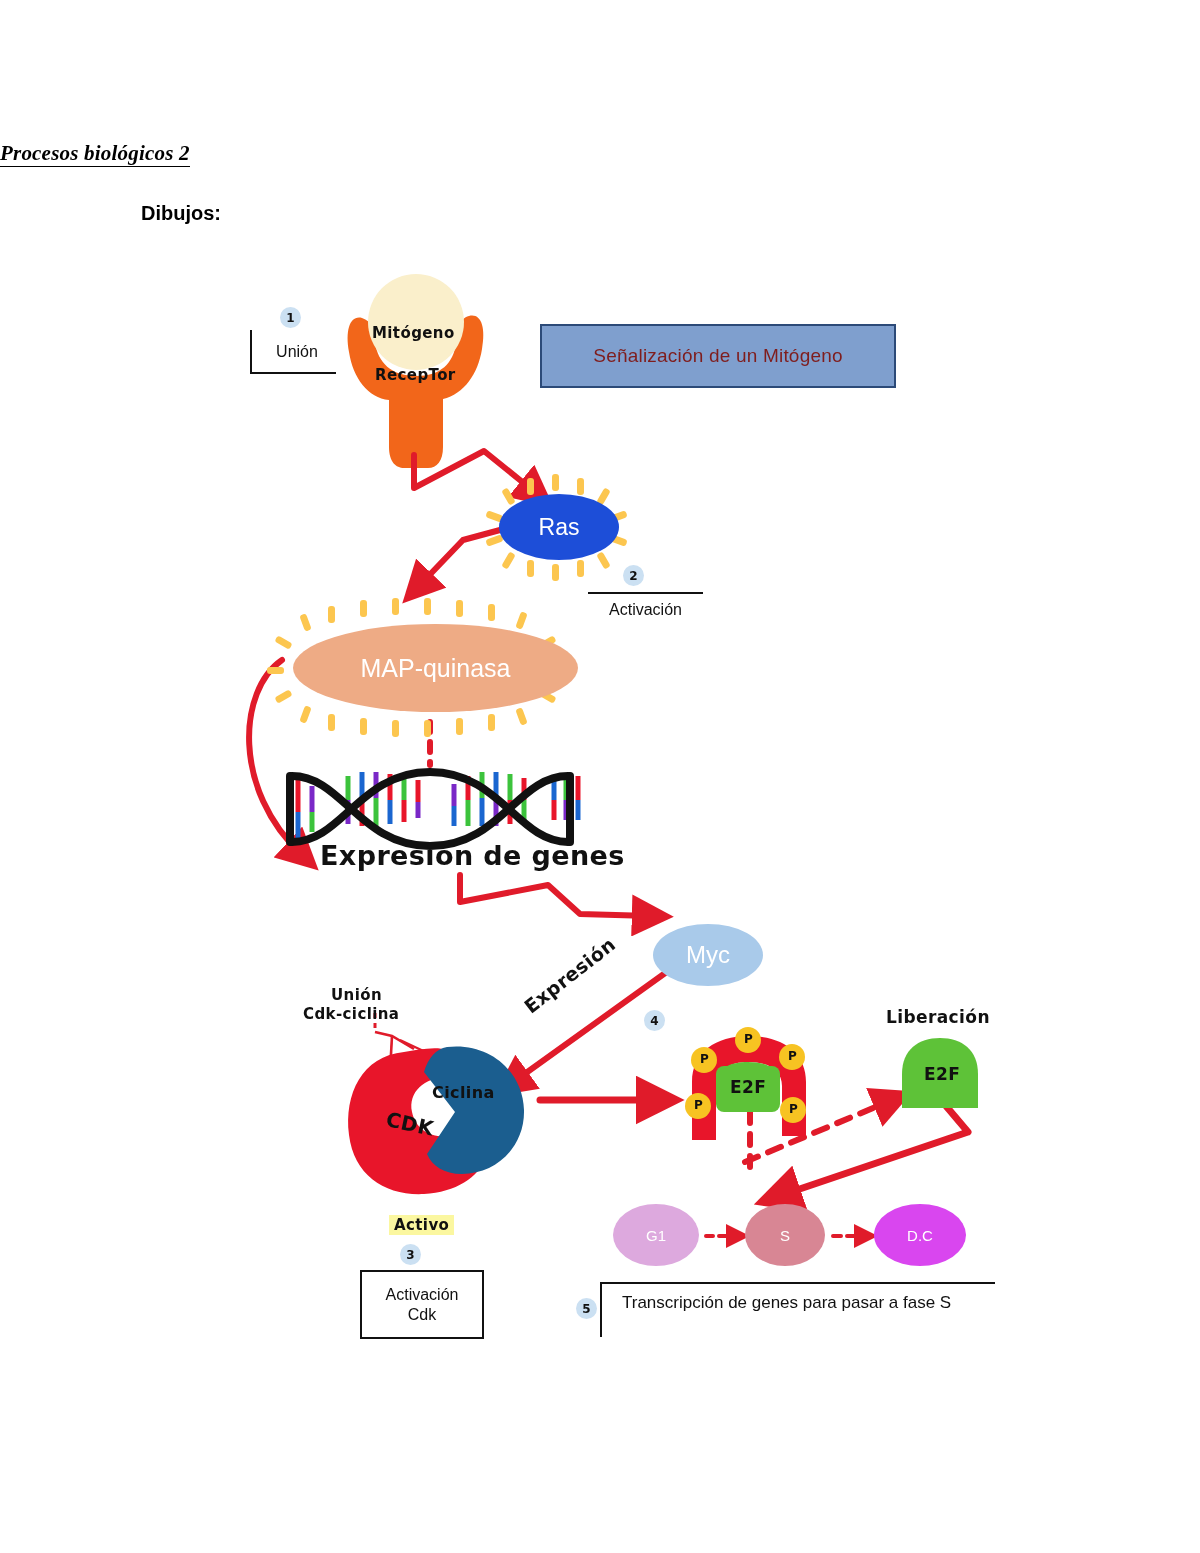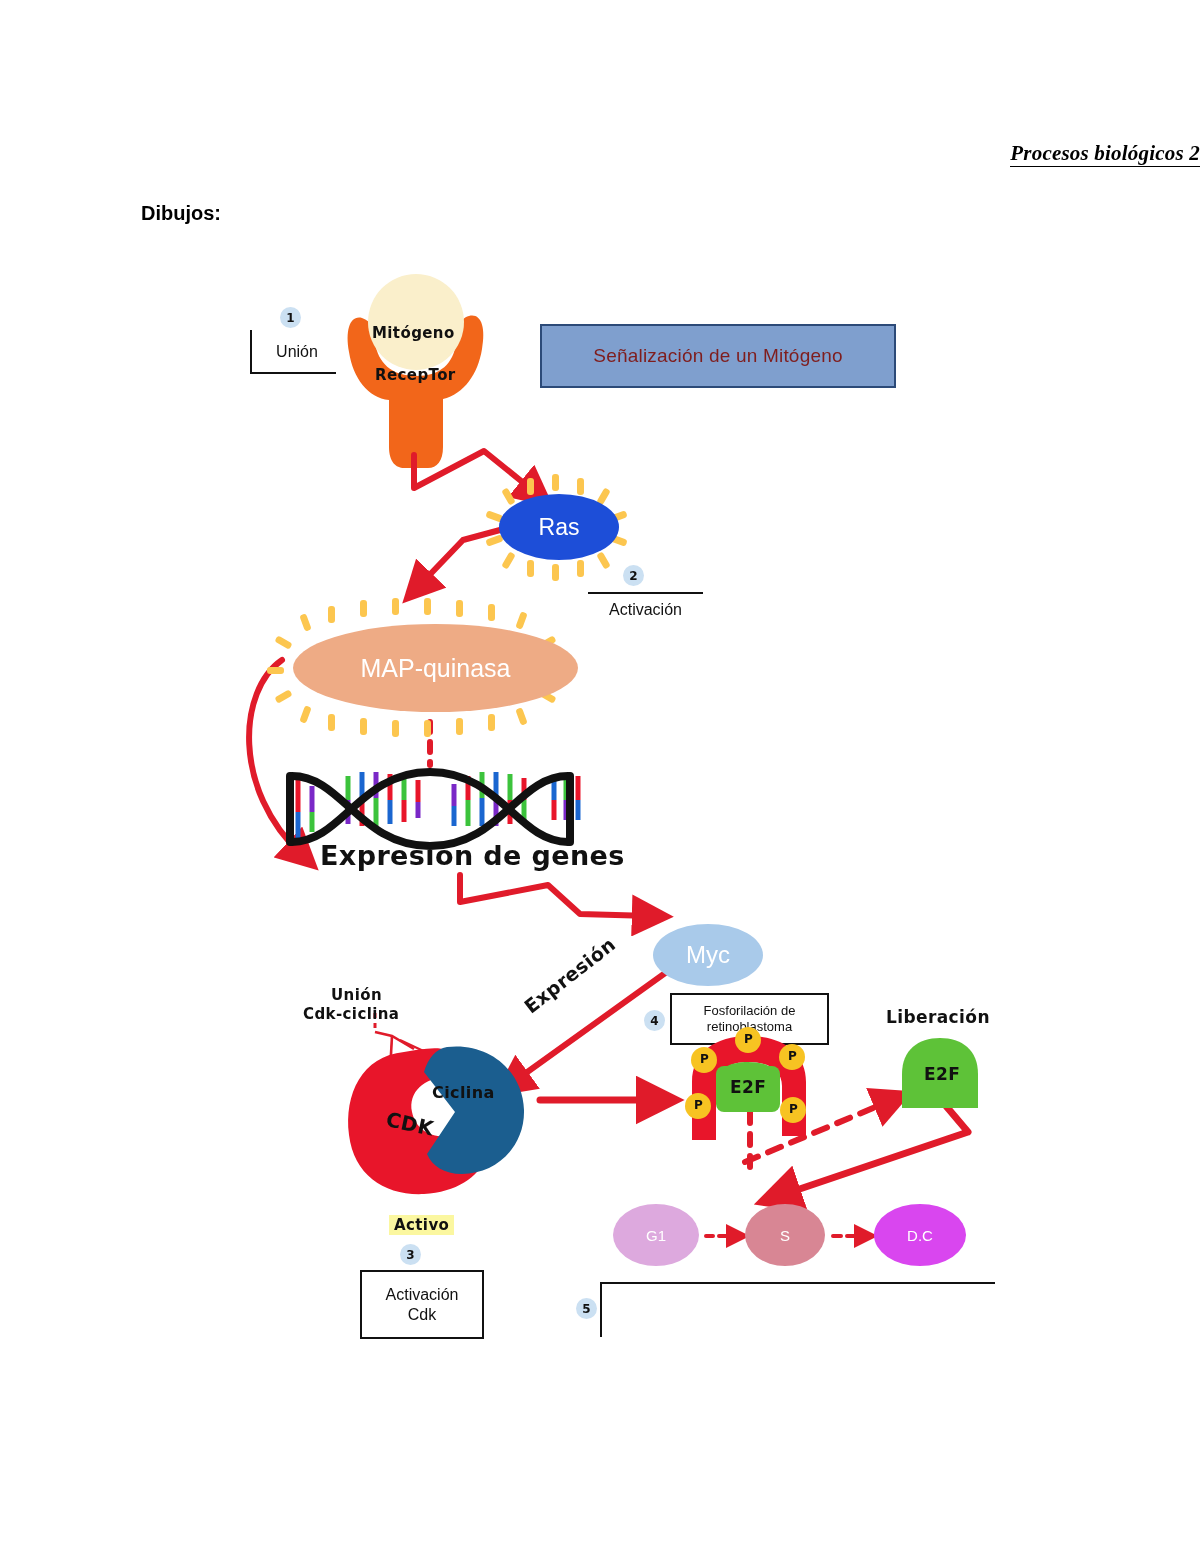--- a/index.html
+++ b/index.html
@@ -3,21 +3,21 @@
 <meta charset="utf-8">
 <style>
   html,body{margin:0;padding:0;background:#ffffff;}
   body{width:1200px;height:1553px;position:relative;
        font-family:"Liberation Sans", sans-serif;color:#000;overflow:hidden;}
 
   #canvas{position:absolute;left:0;top:0;width:1200px;height:1553px;}
   .abs{position:absolute;}
 
   
-  #doc-title{left:0;top:141px;width:1200px;text-align:right;
+  #doc-title{left:0;top:141px;width:1200px;text-align:left;
     font-family:"Liberation Serif",serif;font-style:italic;font-weight:700;
     font-size:21px;letter-spacing:.2px;}
   #doc-title span{border-bottom:1.6px solid #000;padding-bottom:1px;}
   #dibujos-label{left:141px;top:202px;font-size:20px;font-weight:700;}
 
   
   #signal-box{left:540px;top:324px;width:352px;height:60px;
     background:#7f9fce;border:2px solid #2c4a78;
     display:flex;align-items:center;justify-content:center;}
   #signal-box .t{color:#7f1d1d;font-size:19px;font-weight:400;letter-spacing:.2px;}
@@ -232,26 +232,20 @@
   </svg>
   <div class="abs hand" style="left:320px;top:840px;font-size:27px;">Expresión de genes</div>
 
   <div class="abs oval" id="myc-oval">
     <span>Myc</span>
   </div>
 
   <div class="abs hand" style="left:520px;top:1000px;font-size:19px;transform:rotate(-38deg);transform-origin:left top;">Expresión</div>
 
   <div class="abs badge" style="left:644px;top:1010px;">4</div>
-  <div class="abs brk-box" style="left:670px;top:993px;width:155px;height:48px;">
-    <div class="cap" style="font-size:13px;line-height:16px;">
-      <span>Fosforilación de</span><br>
-      <span>retinoblastoma</span>
-    </div>
-  </div>
 
   <div class="abs hand" style="left:331px;top:986px;font-size:15px;">Unión</div>
   <div class="abs hand" style="left:303px;top:1005px;font-size:15px;">Cdk-ciclina</div>
 
   <svg class="ov">
 
     <path d="M404,1052 C362,1056 344,1094 349,1135 C354,1176 386,1196 424,1194
              C456,1192 478,1178 487,1156 C495,1136 478,1128 458,1134
              C436,1141 416,1132 412,1112 C408,1092 424,1078 448,1076
              C468,1074 470,1056 448,1050 C434,1046 418,1050 404,1052 Z" fill="#e8152a"></path>
@@ -308,14 +302,15 @@
   <div class="abs phase" id="ph-s">
     <span>S</span>
   </div>
   <div class="abs phase" id="ph-dc">
     <span>D.C</span>
   </div>
 
   <div class="abs badge" style="left:576px;top:1298px;">5</div>
   <div class="abs" style="left:600px;top:1282px;width:395px;border-top:2px solid #111;"></div>
   <div class="abs brk-l" style="left:600px;top:1282px;height:55px;"></div>
+  <div class="abs cap" style="left:622px;top:1293px;width:380px;text-align:left;font-size:17px;">Transcripción de genes para pasar a fase S</div>
 
 </div>
 
 </body></html>

